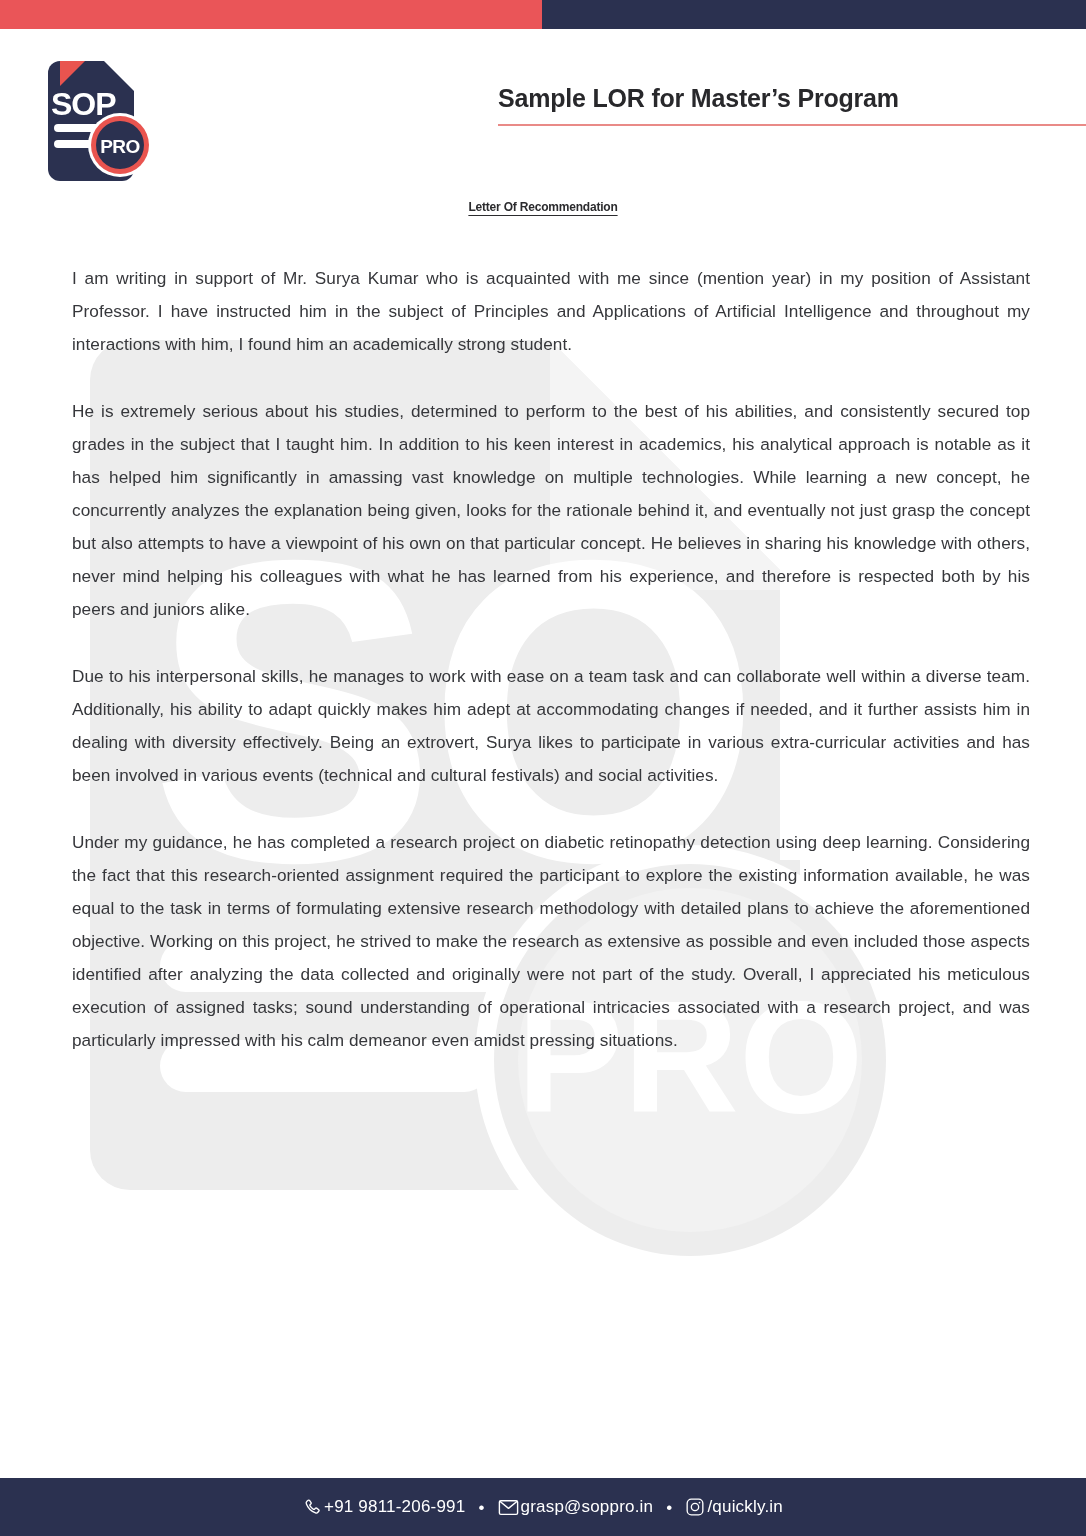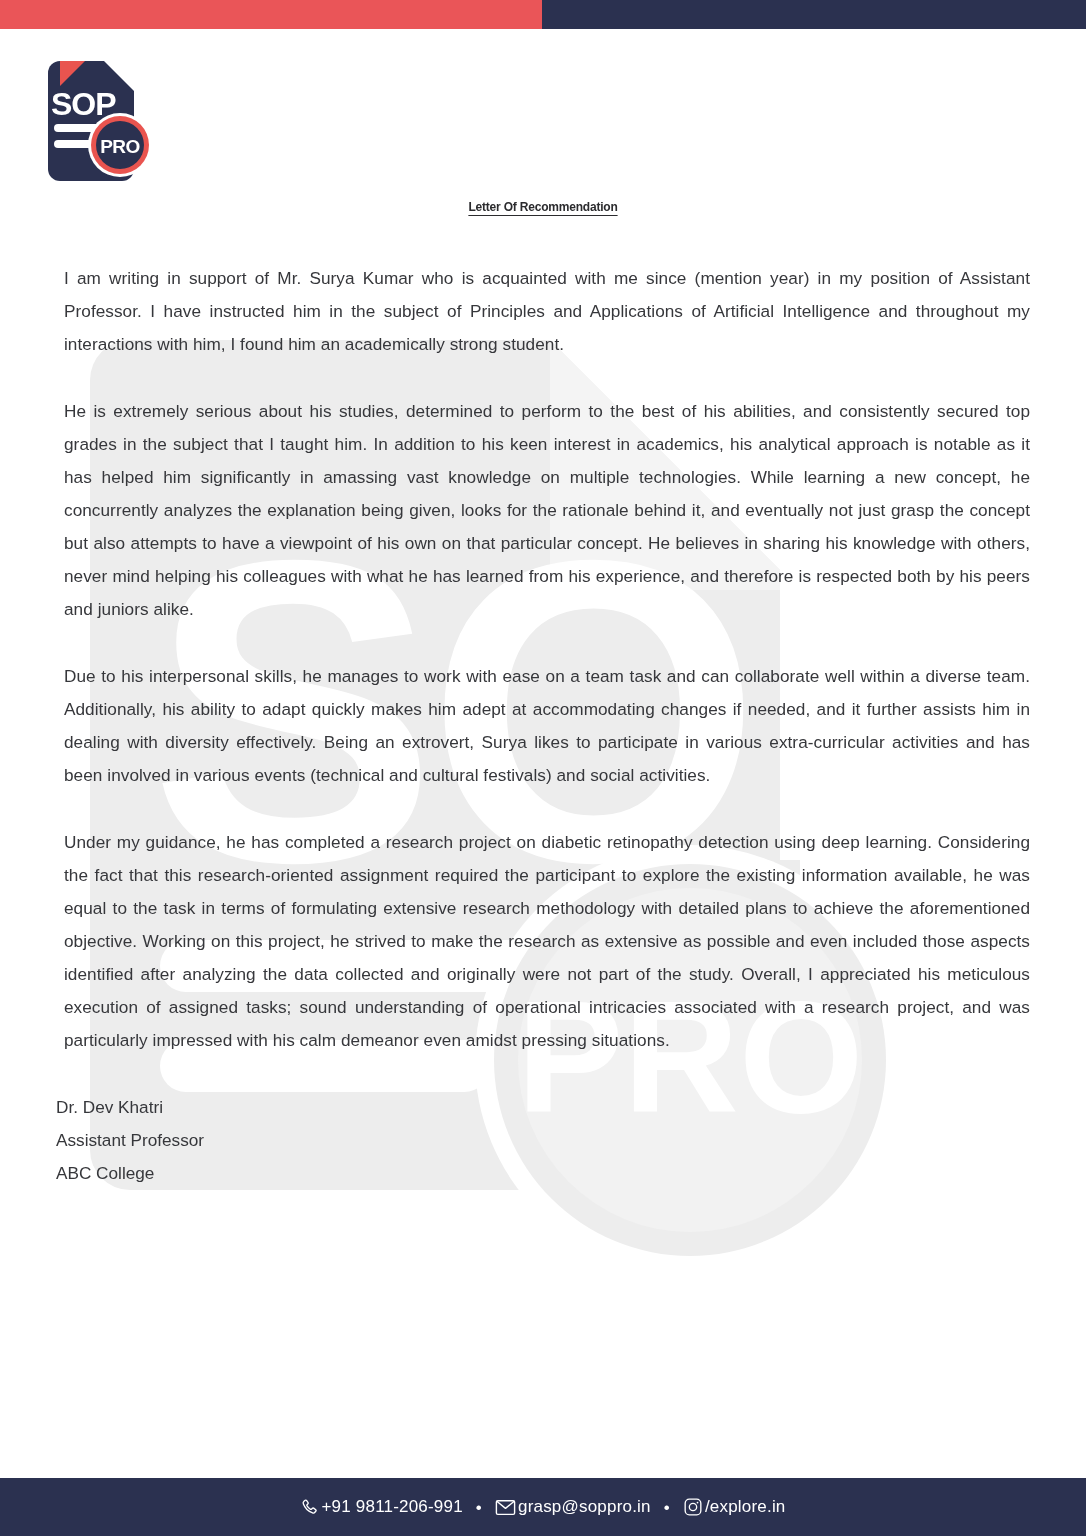--- a/index.html
+++ b/index.html
@@ -95,21 +95,21 @@
 
   
   .body-area {
     position: absolute;
     top: 262px;
     left: 56px;
     width: 974px;
     z-index: 2;
   }
   .para {
-    margin: 0 0 34px 8px;
+    margin: 0 0 34px 16px;
     font-size: 17.2px;
     line-height: 33px;
     text-align: justify;
     color: #36373b;
     letter-spacing: 0.05px;
   }
   .para.last { margin-bottom: 30px; }
 
   .signature {
     margin: 0;
@@ -199,35 +199,34 @@
         <rect x="16" y="67" width="52" height="8" rx="4" fill="#ffffff"></rect>
         <rect x="16" y="83" width="40" height="8" rx="4" fill="#ffffff"></rect>
 
         <circle cx="82" cy="88" r="32" fill="#ffffff"></circle>
         <circle cx="82" cy="88" r="29" fill="#e9544f"></circle>
         <circle cx="82" cy="88" r="24" fill="#2b3150"></circle>
         <text x="82" y="96" font-family="Liberation Sans, sans-serif" font-size="19" font-weight="bold" fill="#ffffff" text-anchor="middle" letter-spacing="-0.5">PRO</text>
       </svg>
     </div>
 
+    <div class="title-wrap">
+      <h1 class="doc-title">Sample LOR for Master’s Program</h1>
+      <div class="title-rule"></div>
+    </div>
   </div>
 
   <div class="doc-heading">Letter Of Recommendation</div>
 
   <div class="body-area">
     <p class="para">I am writing in support of Mr. Surya Kumar who is acquainted with me since (mention year) in my position of Assistant Professor. I have instructed him in the subject of Principles and Applications of Artificial Intelligence and throughout my interactions with him, I found him an academically strong student.</p>
     <p class="para">He is extremely serious about his studies, determined to perform to the best of his abilities, and consistently secured top grades in the subject that I taught him. In addition to his keen interest in academics, his analytical approach is notable as it has helped him significantly in amassing vast knowledge on multiple technologies. While learning a new concept, he concurrently analyzes the explanation being given, looks for the rationale behind it, and eventually not just grasp the concept but also attempts to have a viewpoint of his own on that particular concept. He believes in sharing his knowledge with others, never mind helping his colleagues with what he has learned from his experience, and therefore is respected both by his peers and juniors alike.</p>
     <p class="para">Due to his interpersonal skills, he manages to work with ease on a team task and can collaborate well within a diverse team. Additionally, his ability to adapt quickly makes him adept at accommodating changes if needed, and it further assists him in dealing with diversity effectively. Being an extrovert, Surya likes to participate in various extra-curricular activities and has been involved in various events (technical and cultural festivals) and social activities.</p>
     <p class="para">Under my guidance, he has completed a research project on diabetic retinopathy detection using deep learning. Considering the fact that this research-oriented assignment required the participant to explore the existing information available, he was equal to the task in terms of formulating extensive research methodology with detailed plans to achieve the aforementioned objective. Working on this project, he strived to make the research as extensive as possible and even included those aspects identified after analyzing the data collected and originally were not part of the study. Overall, I appreciated his meticulous execution of assigned tasks; sound understanding of operational intricacies associated with a research project, and was particularly impressed with his calm demeanor even amidst pressing situations.</p>
 
-    <div class="signature">
-      <div>Dr. Dev Khatri</div>
-      <div>Assistant Professor</div>
-      <div>ABC College</div>
-    </div>
   </div>
 
   <div class="footer">
     <div class="footer-inner">
 
       <span class="fitem">
         <span>
           <svg width="19" height="19" viewBox="0 0 24 24" fill="none" stroke="#ffffff" stroke-width="1.7" stroke-linecap="round" stroke-linejoin="round">
             <path d="M6.6 2.9c.5-.4 1.2-.3 1.6.2l2 2.7c.3.5.3 1.1-.1 1.5l-1.2 1.2c-.3.3-.4.8-.2 1.2a13 13 0 0 0 4.6 4.6c.4.2.9.1 1.2-.2l1.2-1.2c.4-.4 1-.4 1.5-.1l2.7 2c.5.4.6 1.1.2 1.6l-1.3 1.6c-.7.9-2 1.2-3 .8A19.6 19.6 0 0 1 4.2 7.2c-.4-1-.1-2.3.8-3z"></path>
           </svg>
@@ -250,19 +249,19 @@
       <span class="fsep">•</span>
 
       <span class="fitem">
         <span>
           <svg width="20" height="20" viewBox="0 0 24 24" fill="none" stroke="#ffffff" stroke-width="1.6" stroke-linecap="round" stroke-linejoin="round">
             <rect x="2.6" y="2.6" width="18.8" height="18.8" rx="5"></rect>
             <circle cx="12" cy="12" r="4.4"></circle>
             <circle cx="17.4" cy="6.6" r="1.05" fill="#ffffff" stroke="none"></circle>
           </svg>
         </span>
-        <span>/explore.in</span>
+        <span>/quickly.in</span>
       </span>
 
     </div>
   </div>
 
 </div>
 
 </body></html>

